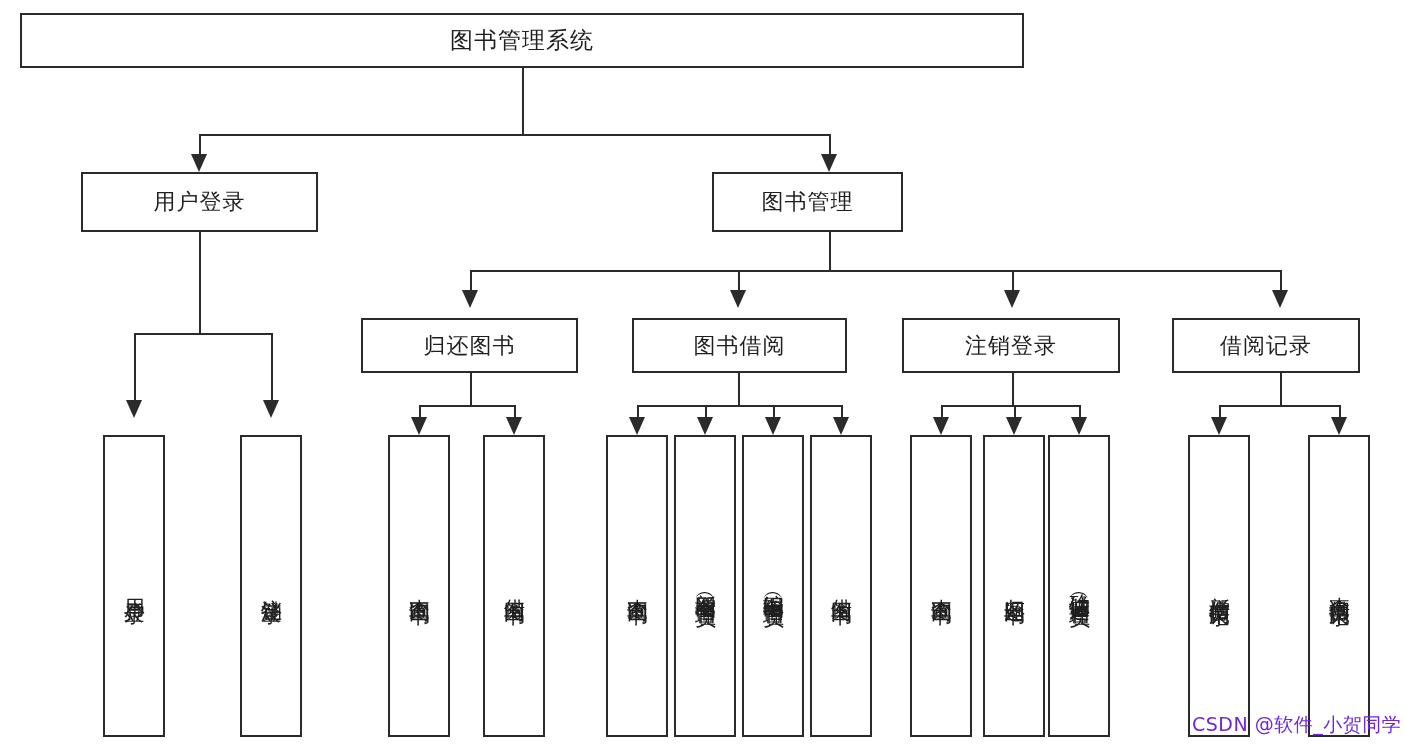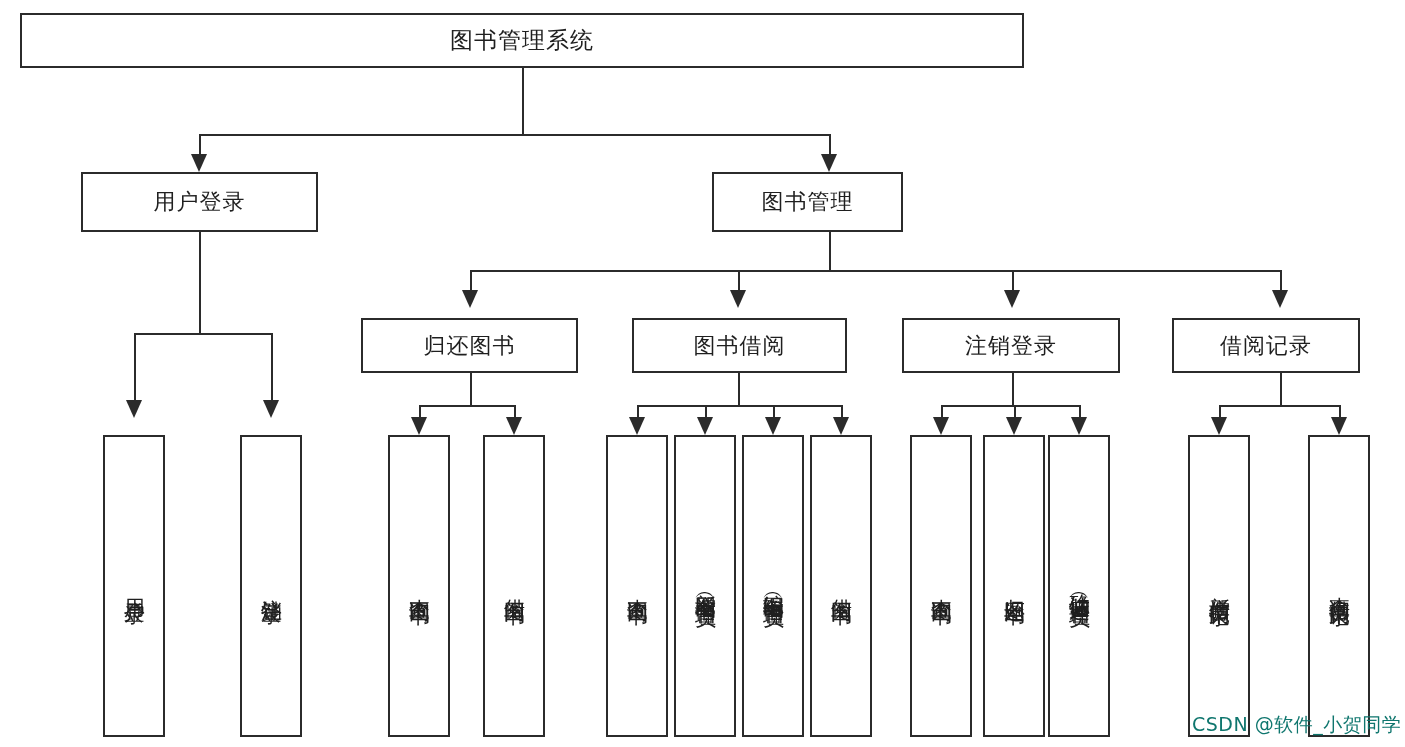--- a/index.html
+++ b/index.html
@@ -73,21 +73,21 @@
     width: 0;
     height: 0;
     border-left: 8px solid transparent;
     border-right: 8px solid transparent;
     border-top: 18px solid #2b2b2b;
   }
 
   
   .watermark {
     position: absolute;
-    color: #0f766e;
+    color: #6d28d9;
     font-size: 19px;
     letter-spacing: 0.5px;
     white-space: nowrap;
     user-select: none;
   }
 </style>
 </head>
 <body>
 
 <div id="canvas">

